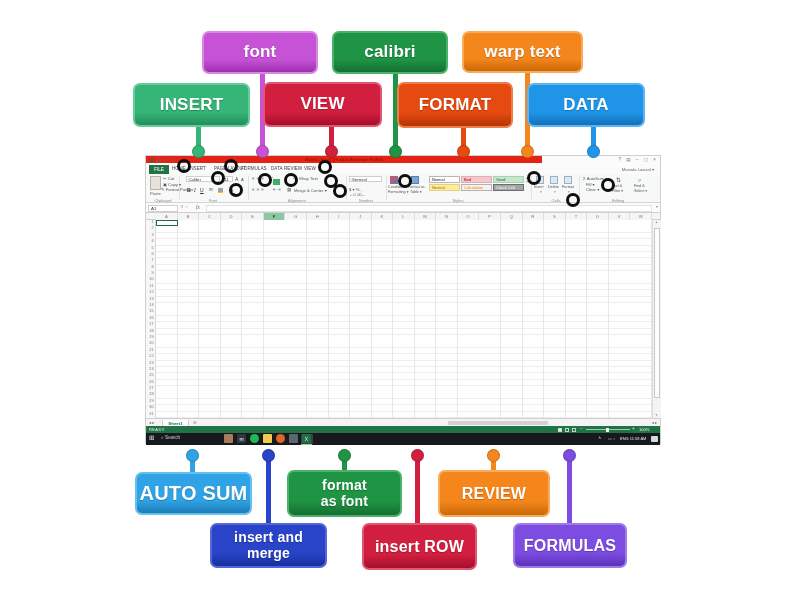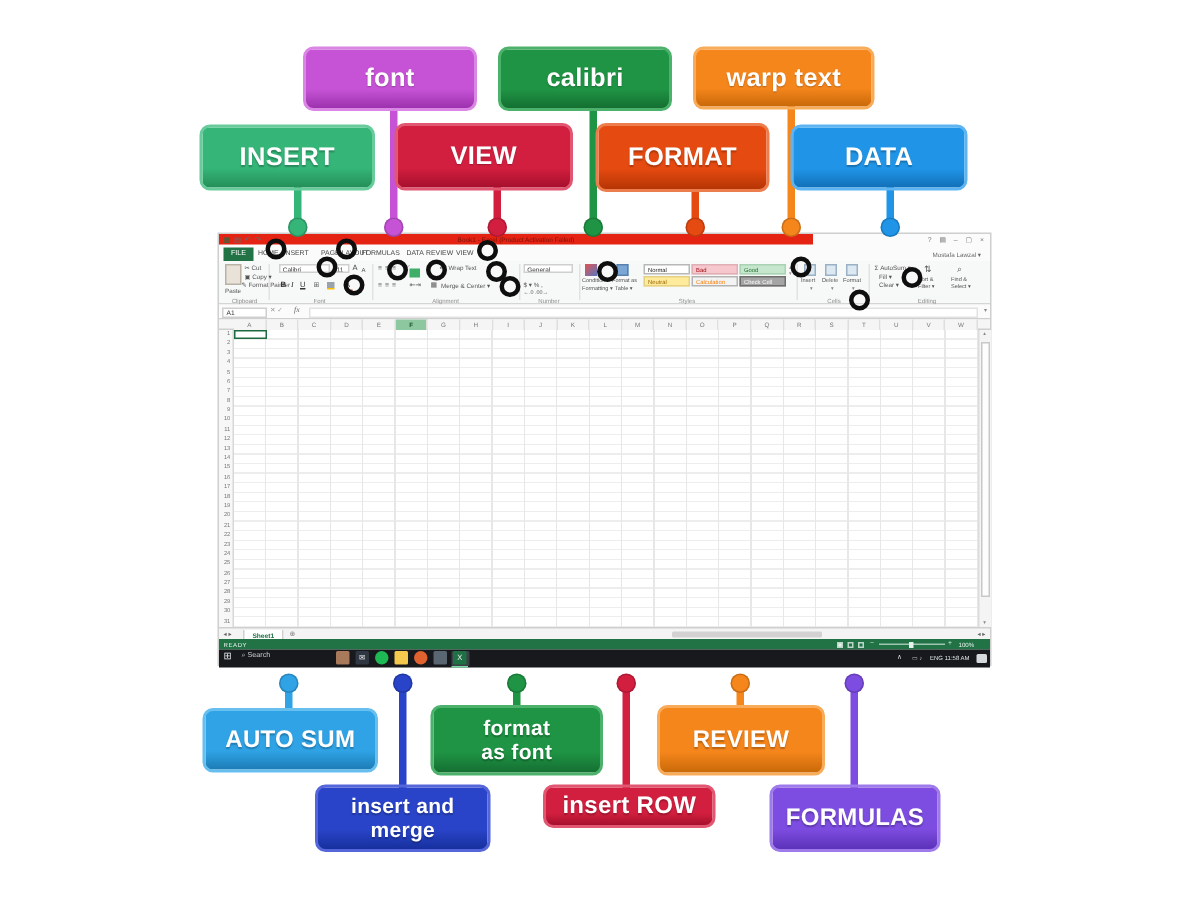--- a/index.html
+++ b/index.html
@@ -105,38 +105,38 @@
       <div class="chip" style="left: 397px; top: 82px; width: 116px; height: 46px; font-size: 17px; background: linear-gradient(rgb(229, 74, 16) 0%, rgb(229, 74, 16) 68%, rgb(181, 53, 5) 100%); border: 2px solid rgb(238, 125, 78);">
         <span>FORMAT</span>
       </div>
       <div class="stem" style="left: 590.5px; top: 122px; height: 32px; background: rgb(32, 149, 232);"></div>
       <div class="dot" style="left: 586.5px; top: 144.5px; background: rgb(32, 149, 232);"></div>
       <div class="chip" style="left: 527px; top: 83px; width: 118px; height: 44px; font-size: 17px; background: linear-gradient(rgb(32, 149, 232) 0%, rgb(32, 149, 232) 68%, rgb(18, 112, 184) 100%); border: 2px solid rgb(92, 181, 242);">
         <span>DATA</span>
       </div>
       <div class="stem" style="left: 189.5px; top: 455px; height: 22px; background: rgb(47, 163, 229);"></div>
       <div class="dot" style="left: 185.5px; top: 448.5px; background: rgb(47, 163, 229);"></div>
-      <div class="chip" style="left: 135px; top: 472px; width: 117px; height: 43px; font-size: 16px; background: linear-gradient(rgb(47, 163, 229) 0%, rgb(47, 163, 229) 68%, rgb(28, 124, 182) 100%); border: 2px solid rgb(103, 191, 240);">
+      <div class="chip" style="left: 135px; top: 472px; width: 117px; height: 43px; font-size: 20px; background: linear-gradient(rgb(47, 163, 229) 0%, rgb(47, 163, 229) 68%, rgb(28, 124, 182) 100%); border: 2px solid rgb(103, 191, 240);">
         <span>AUTO SUM</span>
       </div>
       <div class="stem" style="left: 265.5px; top: 455px; height: 73px; background: rgb(41, 68, 200);"></div>
       <div class="dot" style="left: 261.5px; top: 448.5px; background: rgb(41, 68, 200);"></div>
       <div class="chip" style="left: 210px; top: 523px; width: 117px; height: 45px; font-size: 14px; background: linear-gradient(rgb(41, 68, 200) 0%, rgb(41, 68, 200) 68%, rgb(23, 48, 159) 100%); border: 2px solid rgb(84, 102, 217);">
         <span>insert and</span>
         <span>merge</span>
       </div>
       <div class="stem" style="left: 341.5px; top: 455px; height: 20px; background: rgb(31, 148, 68);"></div>
       <div class="dot" style="left: 337.5px; top: 448.5px; background: rgb(31, 148, 68);"></div>
       <div class="chip" style="left: 287px; top: 470px; width: 115px; height: 47px; font-size: 14px; background: linear-gradient(rgb(31, 148, 68) 0%, rgb(31, 148, 68) 68%, rgb(20, 111, 50) 100%); border: 2px solid rgb(76, 178, 107);">
         <span>format</span>
         <span>as font</span>
       </div>
       <div class="stem" style="left: 414.5px; top: 455px; height: 73px; background: rgb(211, 31, 63);"></div>
       <div class="dot" style="left: 410.5px; top: 448.5px; background: rgb(211, 31, 63);"></div>
-      <div class="chip" style="left: 362px; top: 523px; width: 115px; height: 29px; font-size: 16px; background: linear-gradient(rgb(211, 31, 63) 0%, rgb(211, 31, 63) 68%, rgb(166, 15, 45) 100%); border: 2px solid rgb(225, 86, 112);">
+      <div class="chip" style="left: 362px; top: 523px; width: 115px; height: 47px; font-size: 16px; background: linear-gradient(rgb(211, 31, 63) 0%, rgb(211, 31, 63) 68%, rgb(166, 15, 45) 100%); border: 2px solid rgb(225, 86, 112);">
         <span>insert ROW</span>
       </div>
       <div class="stem" style="left: 490.5px; top: 455px; height: 20px; background: rgb(245, 134, 28);"></div>
       <div class="dot" style="left: 486.5px; top: 448.5px; background: rgb(245, 134, 28);"></div>
       <div class="chip" style="left: 438px; top: 470px; width: 112px; height: 47px; font-size: 16px; background: linear-gradient(rgb(245, 134, 28) 0%, rgb(245, 134, 28) 68%, rgb(201, 105, 8) 100%); border: 2px solid rgb(248, 171, 89);">
         <span>REVIEW</span>
       </div>
       <div class="stem" style="left: 566.5px; top: 455px; height: 73px; background: rgb(125, 76, 224);"></div>
       <div class="dot" style="left: 562.5px; top: 448.5px; background: rgb(125, 76, 224);"></div>
       <div class="chip" style="left: 513px; top: 523px; width: 114px; height: 45px; font-size: 16px; background: linear-gradient(rgb(125, 76, 224) 0%, rgb(125, 76, 224) 68%, rgb(92, 50, 185) 100%); border: 2px solid rgb(158, 122, 235);">

